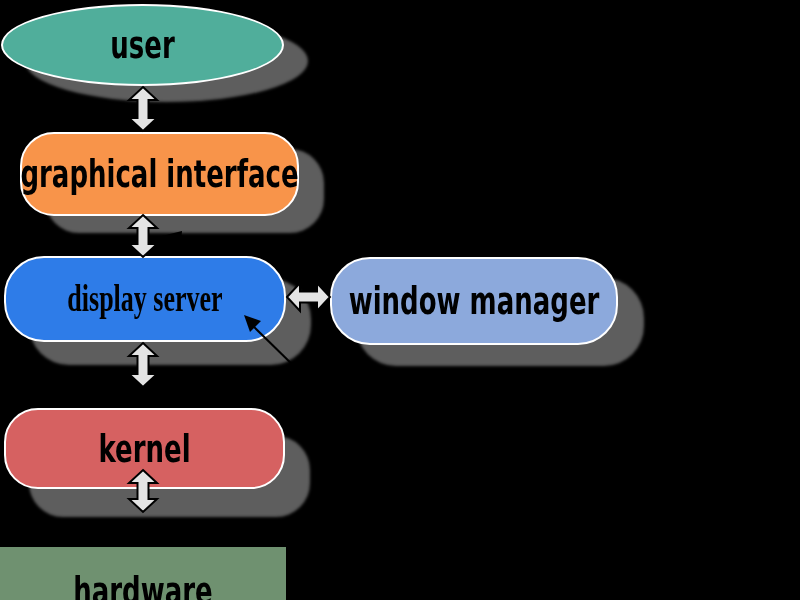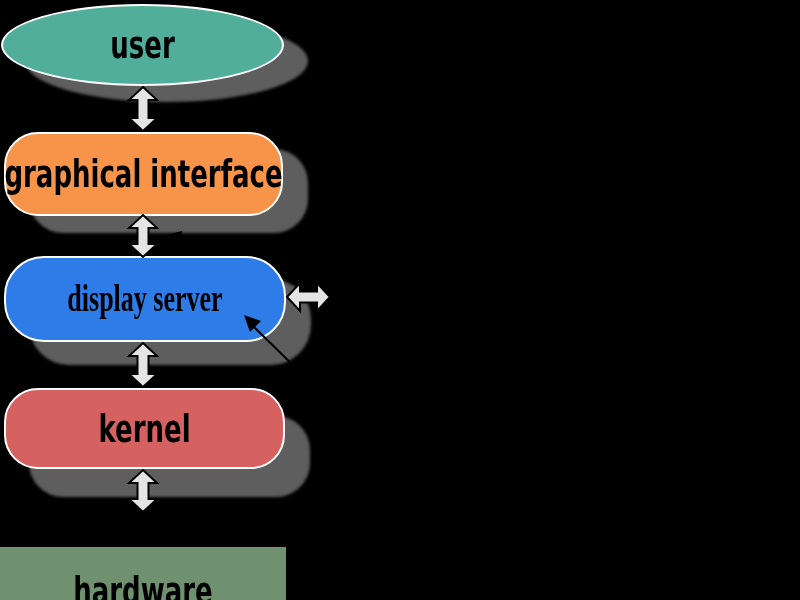--- a/index.html
+++ b/index.html
@@ -15,21 +15,21 @@
     display:flex;align-items:center;justify-content:center;
     white-space:nowrap;
   }
   .node .lbl{
     font-weight:bold;font-size:26px;color:var(--label-text,#000);
     transform:scaleY(1.45);transform-origin:50% 50%;
     letter-spacing:0px;
   }
   #node-user{left:1px;top:4px;width:283px;height:82px;border-radius:50%;
     box-shadow:24px 16px 3px var(--shadow,#5e5e5e);}
-  #node-gi{left:4px;top:132px;width:279px;height:84px;border-radius:34px;
+  #node-gi{left:20px;top:132px;width:279px;height:84px;border-radius:34px;
     box-shadow:25px 17px 3px var(--shadow,#5e5e5e);}
   #node-ds{left:4px;top:256px;width:282px;height:86px;border-radius:40px;
     box-shadow:25px 23px 3px var(--shadow,#5e5e5e);}
   #node-wm{left:330px;top:257px;width:288px;height:88px;border-radius:40px;
     box-shadow:26px 21px 3px var(--shadow,#5e5e5e);}
   #node-kernel{left:4px;top:388px;width:281px;height:81px;border-radius:34px;
     box-shadow:25px 28px 3px var(--shadow,#5e5e5e);}
   #node-hw{left:0;top:513px;width:286px;height:87px;border:none;border-radius:0;}
   .arrows{position:absolute;left:0;top:0;width:800px;height:600px;pointer-events:none;}
   .block-arrow{fill:var(--arrow-fill,#e4e4e4);stroke:var(--arrow-outline,#000);stroke-width:2;stroke-linejoin:miter;}
@@ -46,22 +46,25 @@
   </div>
 
   <div class="node" id="node-gi" style="background-color: rgb(248, 148, 74);">
     <span class="lbl">graphical interface</span>
   </div>
 
   <div class="node" id="node-ds" style="background-color: rgb(46, 124, 232); font-family: Liberation Serif, serif;">
     <span class="lbl">display server</span>
   </div>
 
+  <div class="node" id="node-wm" style="background-color: rgb(140, 169, 220);">
+    <span class="lbl">window manager</span>
+  </div>
 
-  <div class="node" id="node-kernel" style="background-color: rgb(214, 97, 97);">
+  <div class="node" id="node-kernel" style="background-color: rgb(214, 97, 97); margin-top: 20px;">
     <span class="lbl">kernel</span>
   </div>
 
   <div class="node" id="node-hw" style="background-color: rgb(111, 145, 112); margin-top: 34px;">
     <span class="lbl">hardware</span>
   </div>
 
   <svg class="arrows" viewBox="0 0 800 600" xmlns="http://www.w3.org/2000/svg">
 
     <polygon class="block-arrow" points="143,87 157,100 148.5,100 148.5,118 157,118 143,131 129,118 137.5,118 137.5,100 129,100"></polygon>

